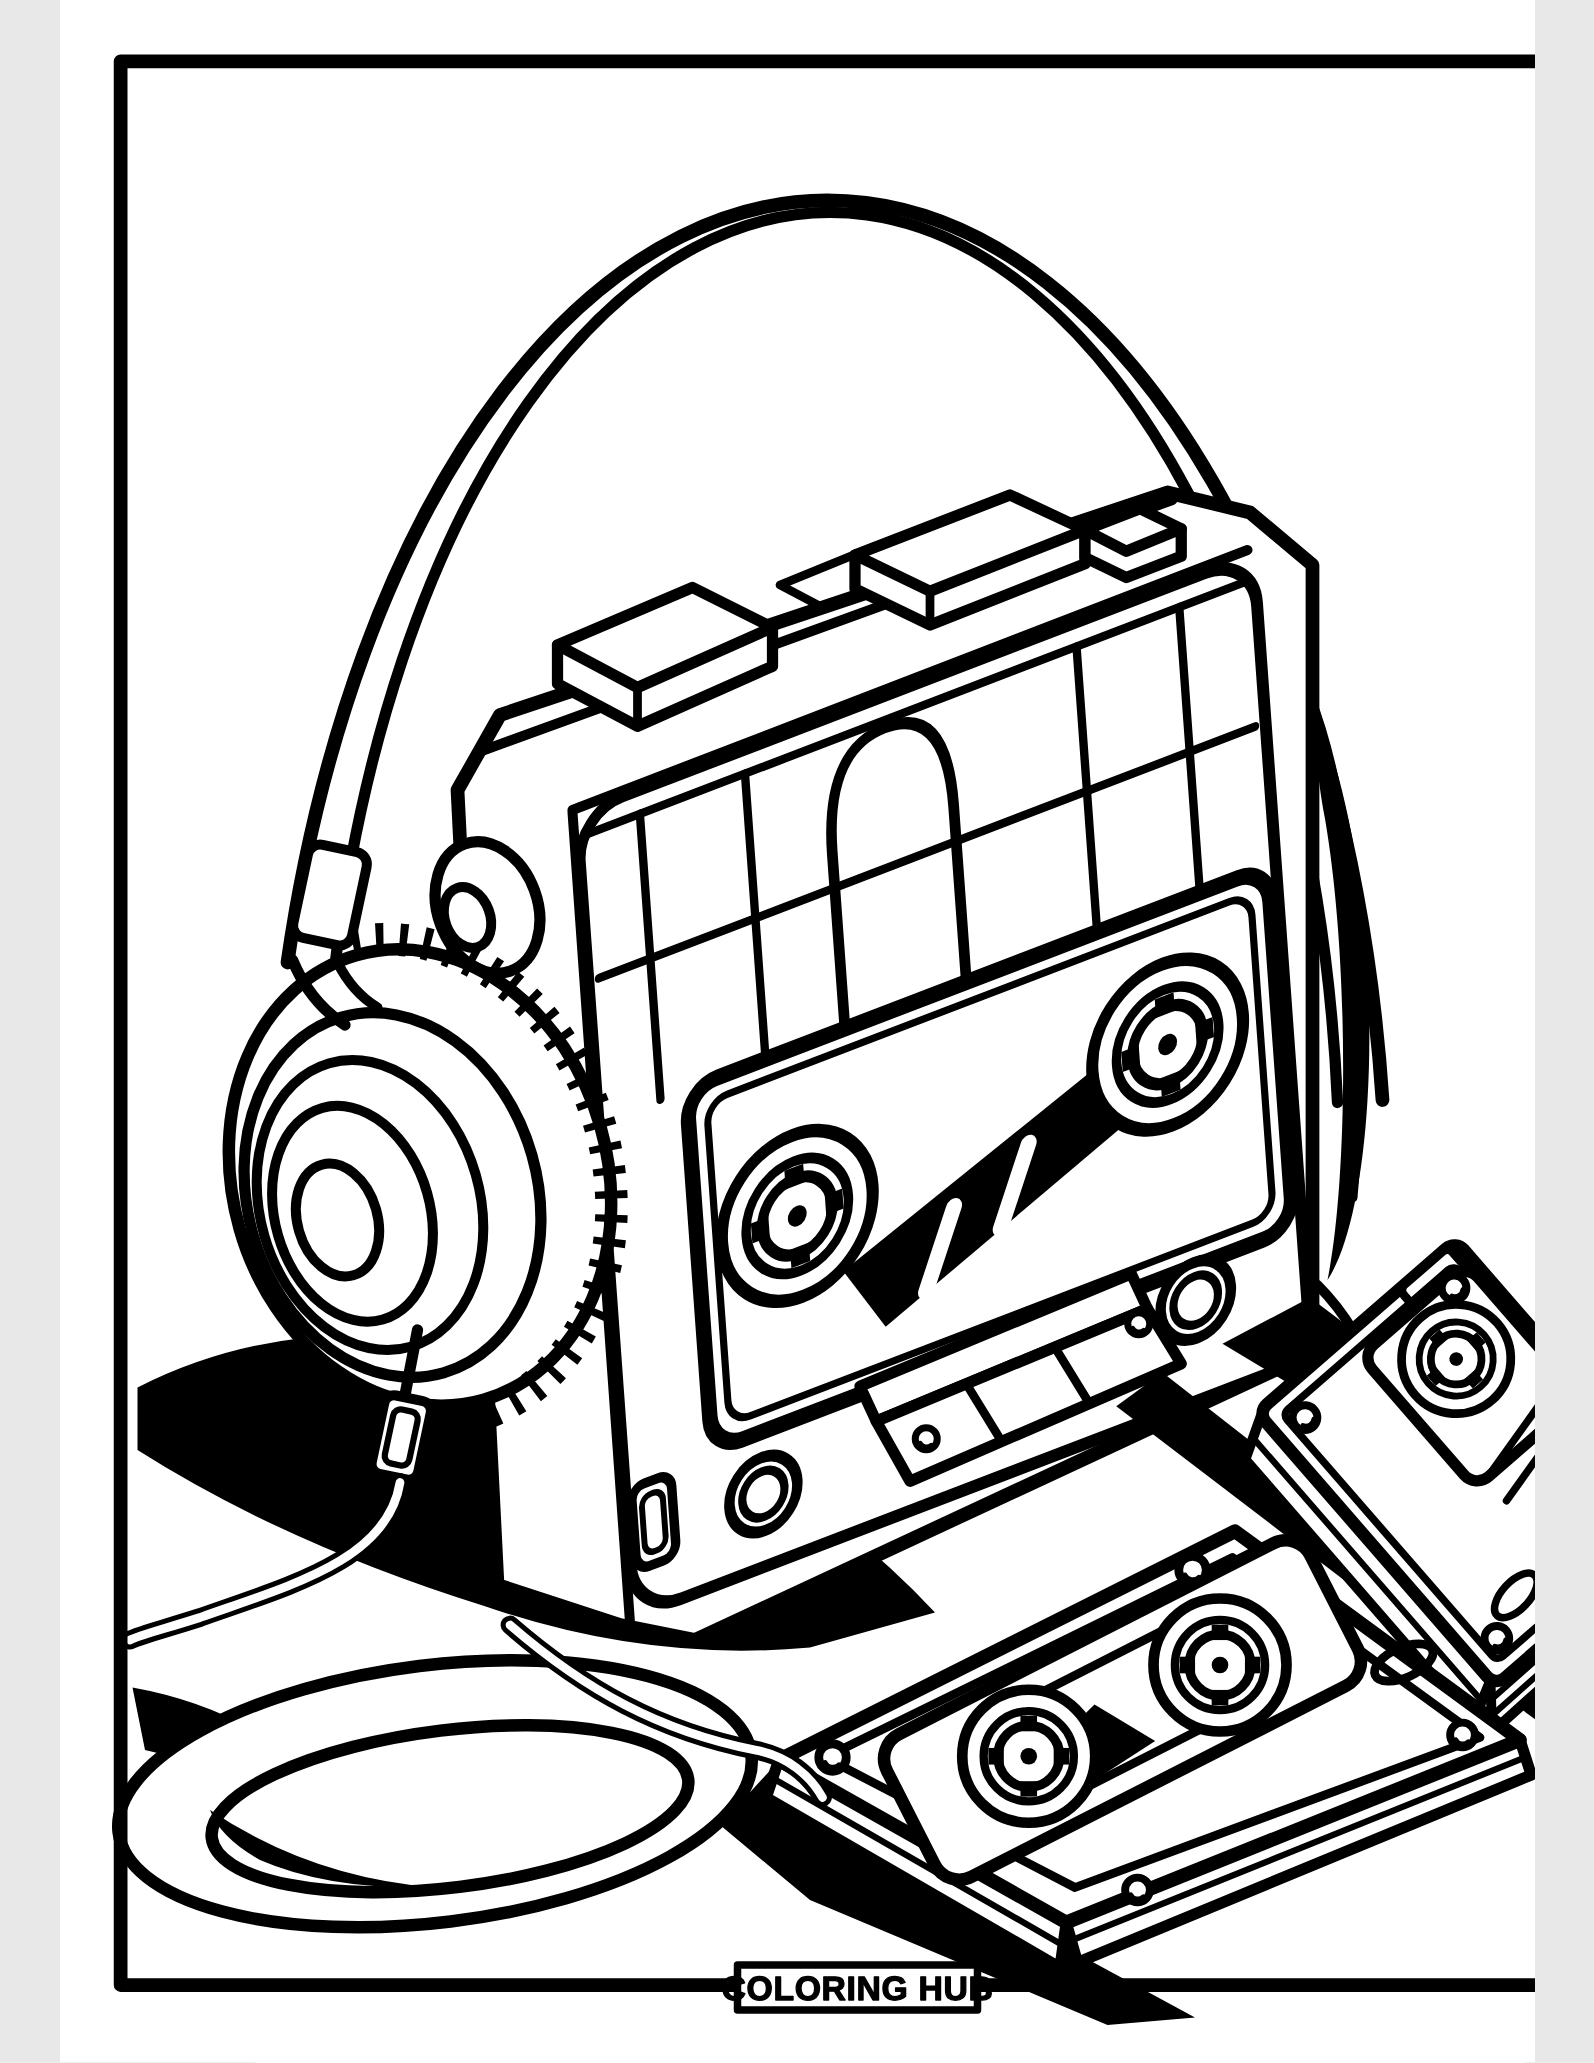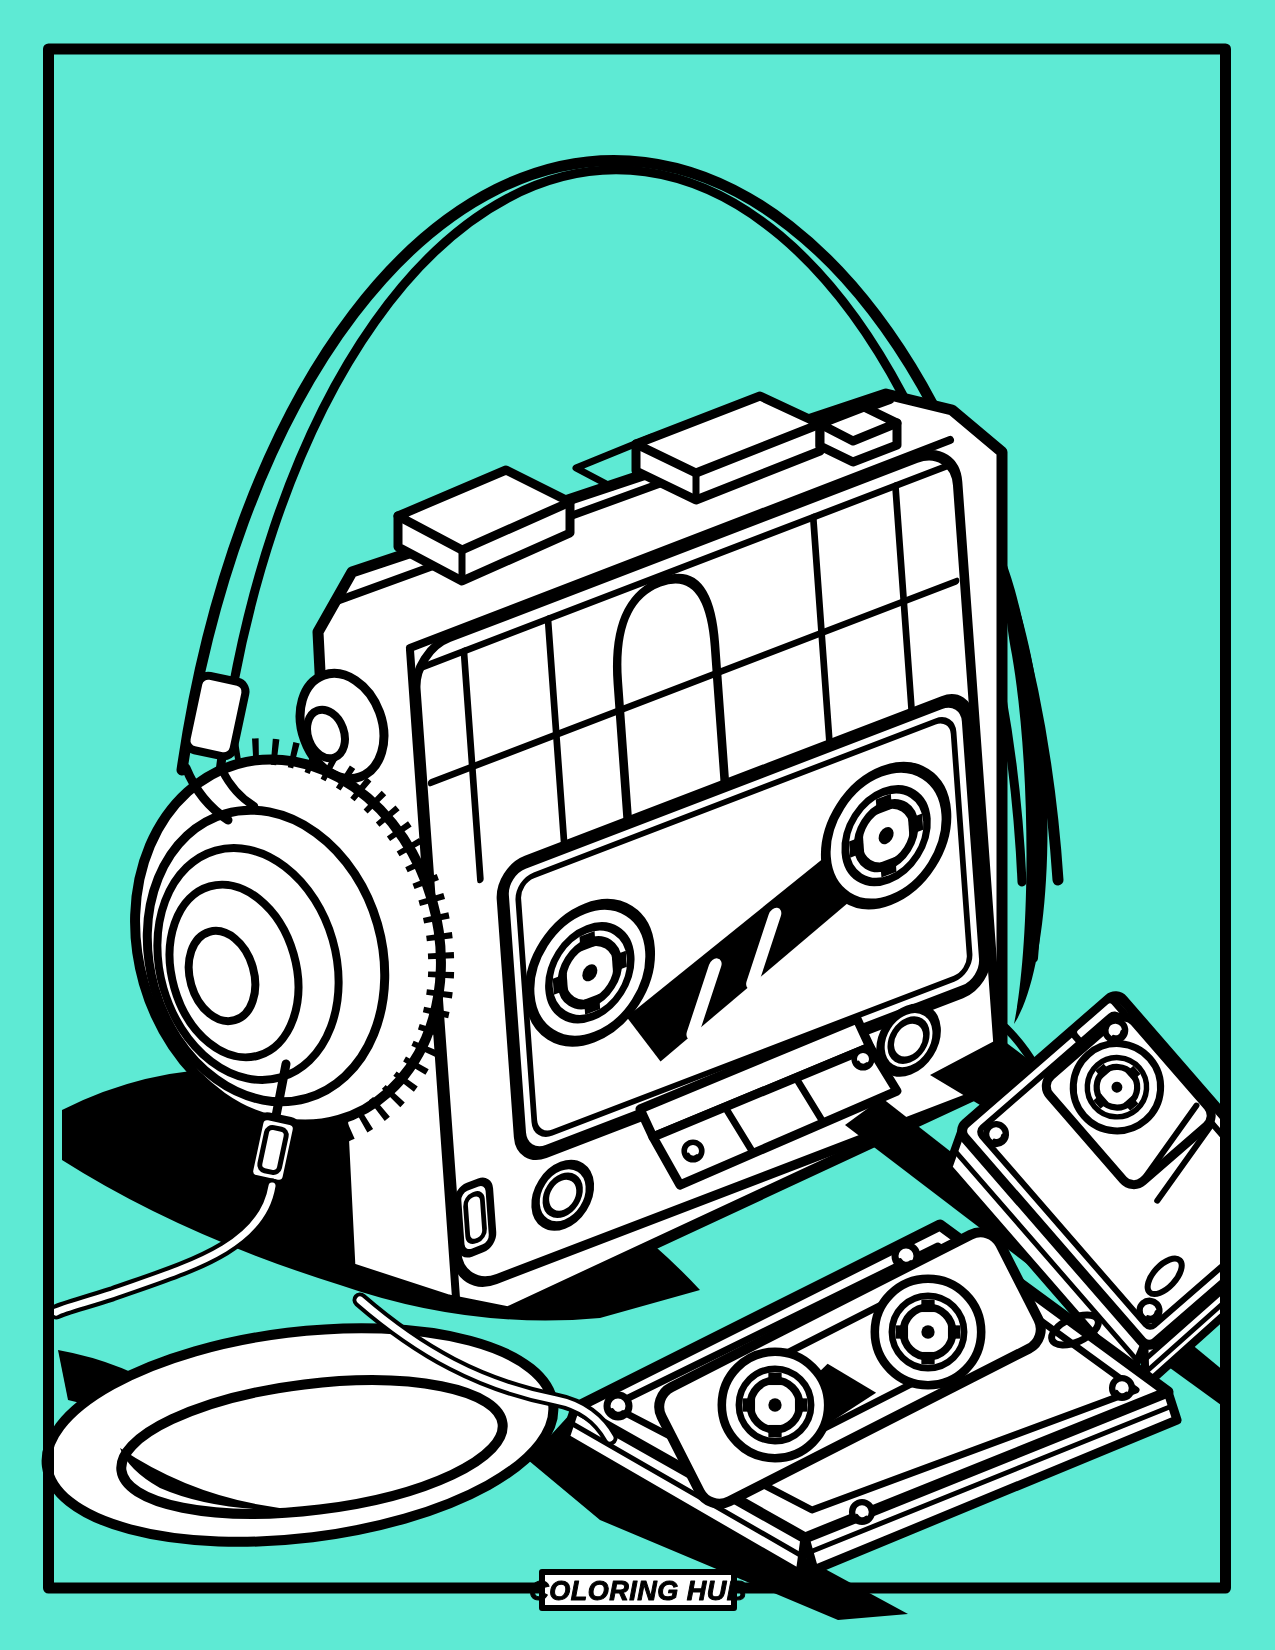--- a/index.html
+++ b/index.html
@@ -1,20 +1,19 @@
 <!DOCTYPE html>
 <html><head>
 <meta charset="utf-8">
 <style>
   html,body{margin:0;padding:0;background:#e8e8e8;}
   .page{
-    position:relative;width:1275px;height:1650px;margin:0 auto;
-    background:#5eead4;overflow:hidden;
+    position:relative;width:1180px;height:1650px;margin:0 auto;
+    background:#ffffff;overflow:hidden;
     font-family:"Liberation Sans", sans-serif;
-    font-style:italic;
   }
   .page svg{display:block;width:1275px;height:1650px;}
   .brand-text{
     font-family:"Liberation Sans", sans-serif;
     font-weight:700;font-size:27px;letter-spacing:.5px;fill:#000;
   }
 </style>
 </head>
 <body>
 

